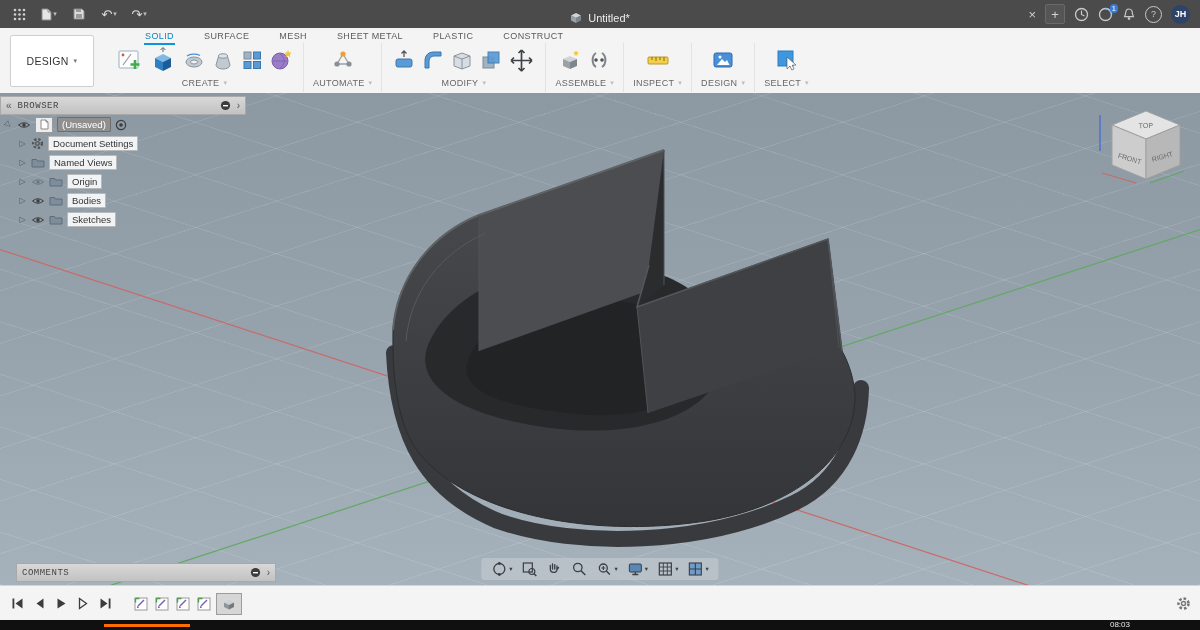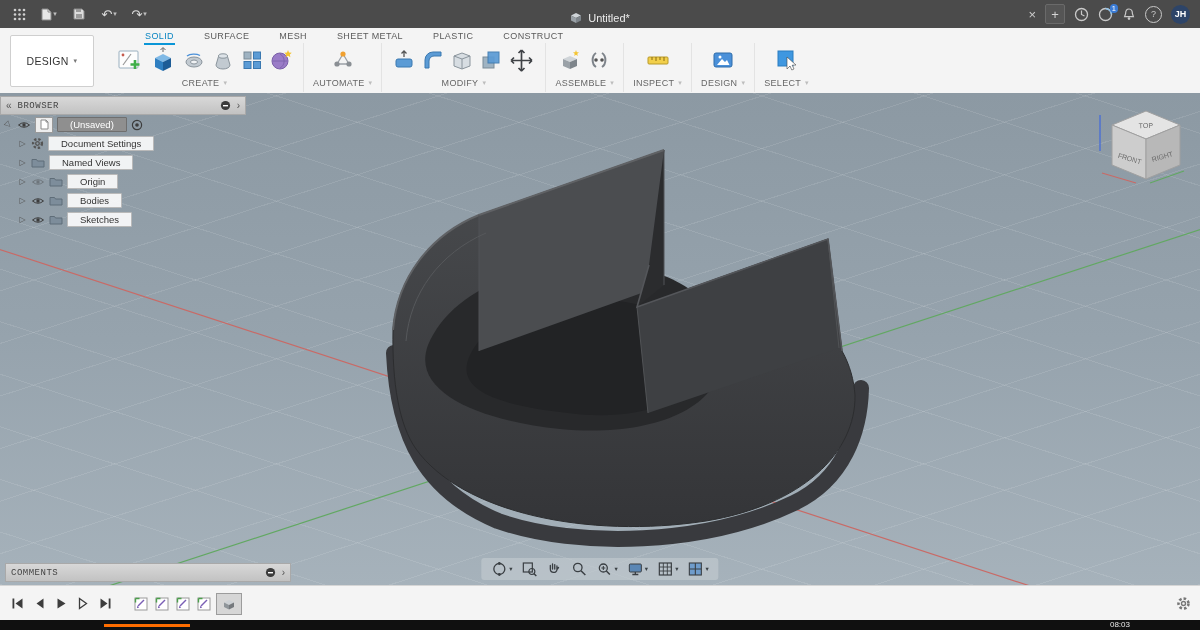--- a/index.html
+++ b/index.html
@@ -57,30 +57,30 @@
 
   
   .browser{position:absolute;top:3px;left:0;width:246px;font-size:9.5px;color:#333;}
   .panel-head{height:17px;background:linear-gradient(#d8d8d8,#c2c2c2);border:1px solid #a9a9a9;
               display:flex;align-items:center;padding:0 5px;gap:6px;color:#444;}
   .panel-head .ph-title{font-size:9px;letter-spacing:.5px;flex:0 0 auto;font-family:Liberation Mono, monospace;}
   .ph-sp{flex:1;}
   .brow{display:flex;align-items:center;height:19px;gap:4px;}
   .exp{width:9px;font-size:8px;color:#555;text-align:center;flex:0 0 auto;}
   .exp.open{transform:rotate(45deg);}
-  .chip{background:rgba(255,255,255,.88);border:1px solid #b9b9b9;padding:0 12px;line-height:13px;
+  .chip{background:rgba(255,255,255,.88);border:1px solid #b9b9b9;padding:0 4px;line-height:13px;
         border-radius:1px;white-space:nowrap;}
   .chip.sel{background:#8f8f8f;border-color:#6f6f6f;color:#fff;}
   .eyeic{width:14px;height:10px;flex:0 0 auto;}
   .dim{opacity:.4;}
   .docbox{width:16px;height:14px;border:1px solid #9a9a9a;background:#ededed;display:flex;
           align-items:center;justify-content:center;flex:0 0 auto;}
 
   
-  .comments{position:absolute;left:5px;bottom:3px;width:286px;}
+  .comments{position:absolute;left:16px;bottom:3px;width:260px;}
 
   
   .navbar{position:absolute;left:50%;transform:translateX(-50%);bottom:5px;height:22px;
           background:rgba(196,204,209,.62);border-radius:3px;display:flex;align-items:center;
           gap:9px;padding:0 10px;}
   .nav-ic{display:flex;align-items:center;gap:2px;}
   .nav-caret{font-size:6.5px;color:#3c4246;}
 
   
   .timeline{position:absolute;top:585px;left:0;right:0;height:35px;background:#f4f4f4;

